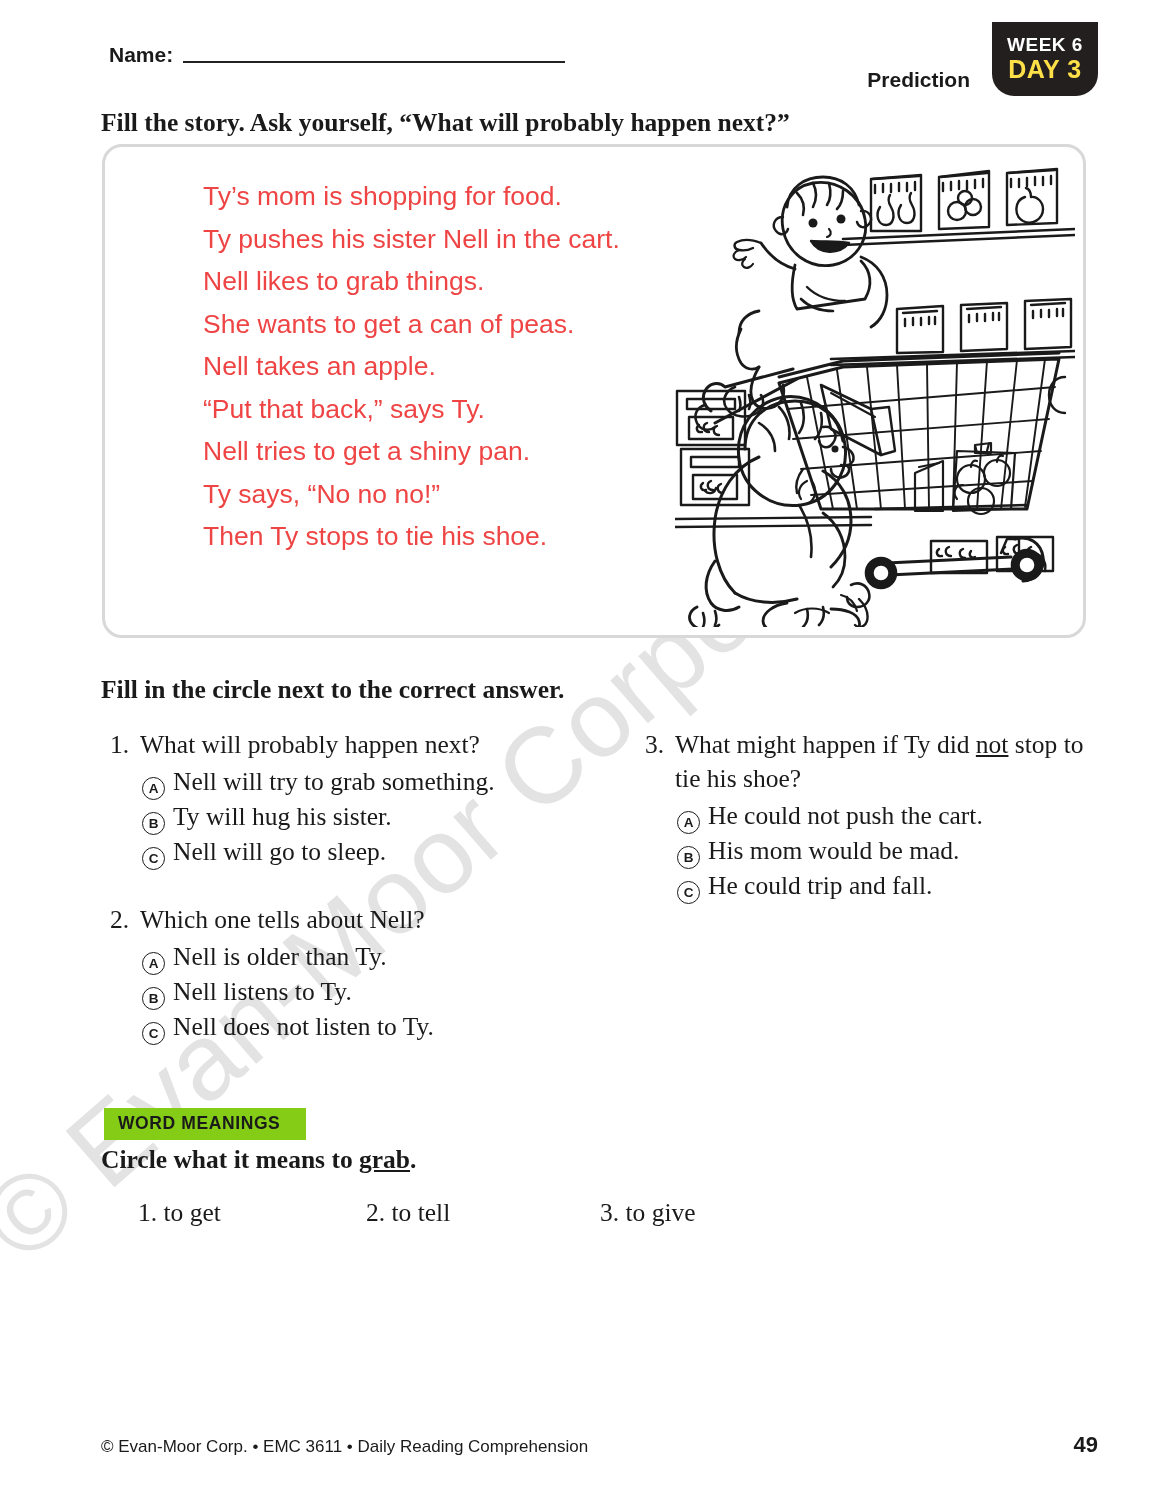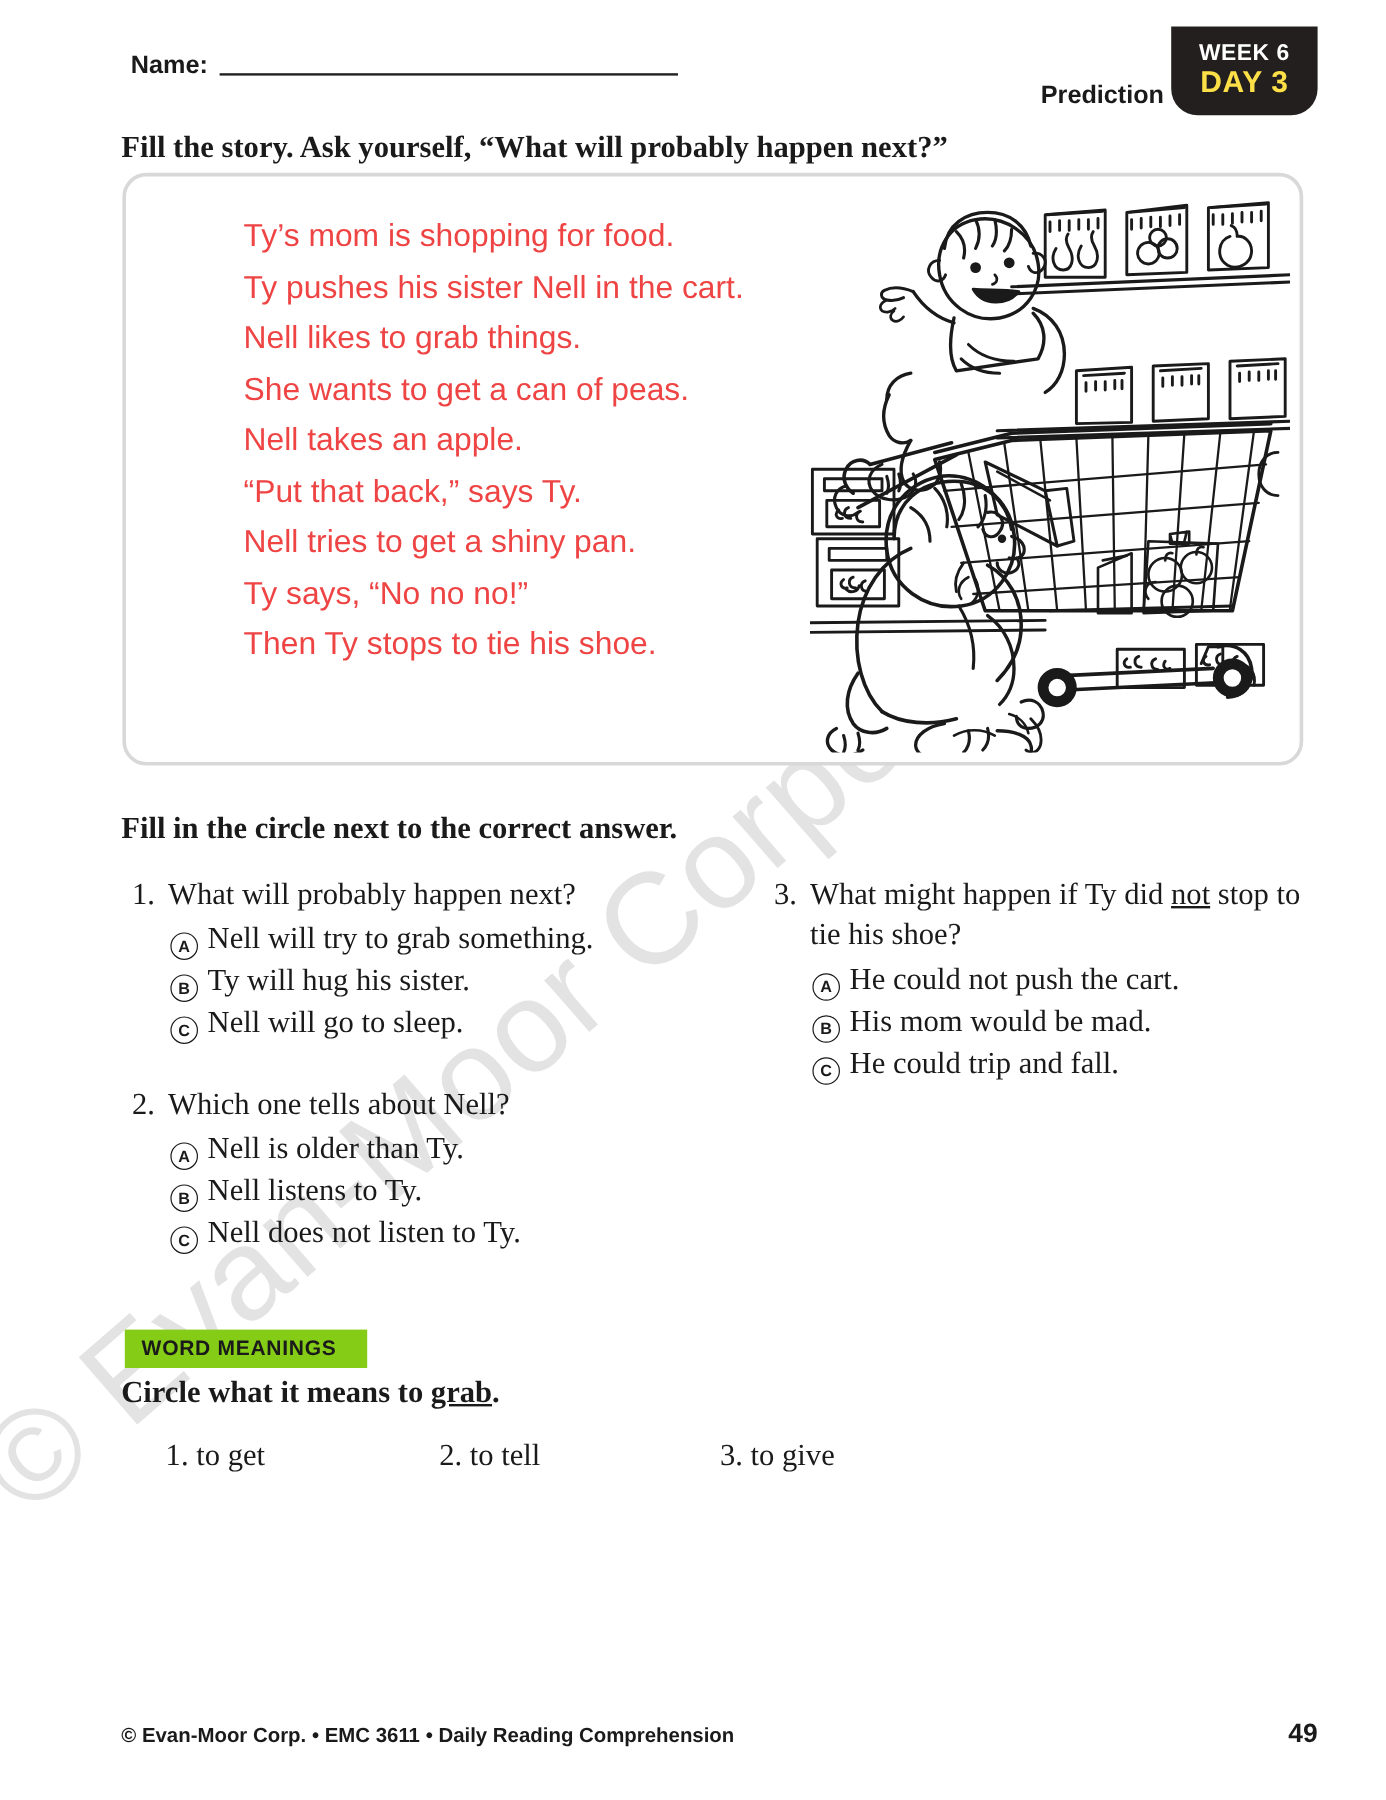--- a/index.html
+++ b/index.html
@@ -71,21 +71,21 @@
     font-size: 21px;
     color: #1a1a1a;
     z-index: 10;
     text-align: center;
   }
 
   .week-day-tab {
     position: absolute;
     right: 57px;
     top: 22px;
-    width: 122px;
+    width: 106px;
     height: 74px;
     background: #231f1f;
     border-radius: 0 0 22px 22px;
     display: flex;
     flex-direction: column;
     align-items: center;
     justify-content: center;
     gap: 1px;
     z-index: 10;
   }
@@ -251,21 +251,20 @@
     top: 1432px;
     display: flex;
     align-items: baseline;
     justify-content: space-between;
     z-index: 10;
   }
   .footer-credit {
     font-family: "Liberation Sans", sans-serif;
     font-size: 17px;
     color: #1a1a1a;
-    font-weight: bold;
   }
   .footer-page {
     font-family: "Liberation Sans", sans-serif;
     font-weight: bold;
     font-size: 22px;
     color: #1a1a1a;
   }
 </style>
 </head>
 <body>

